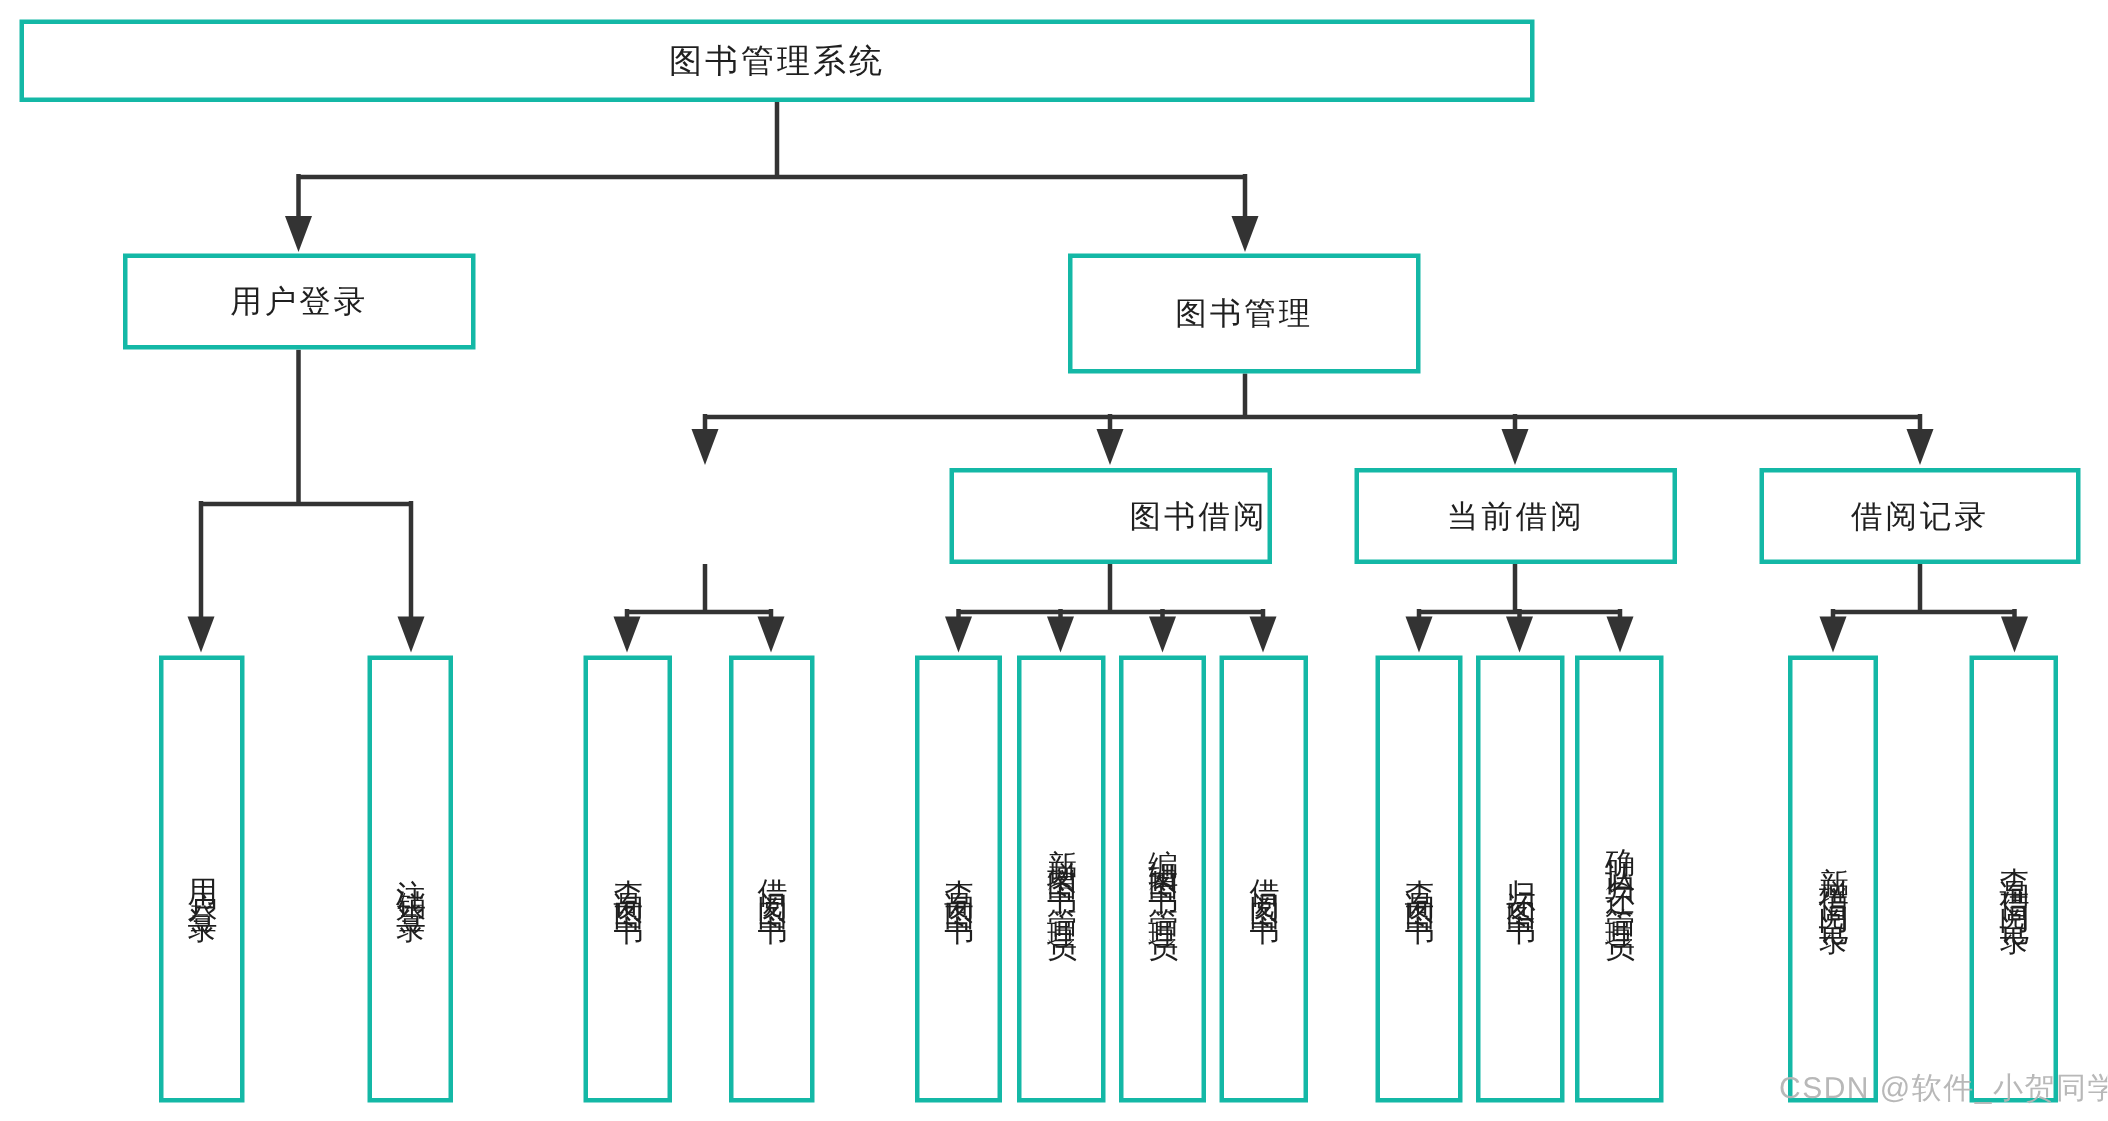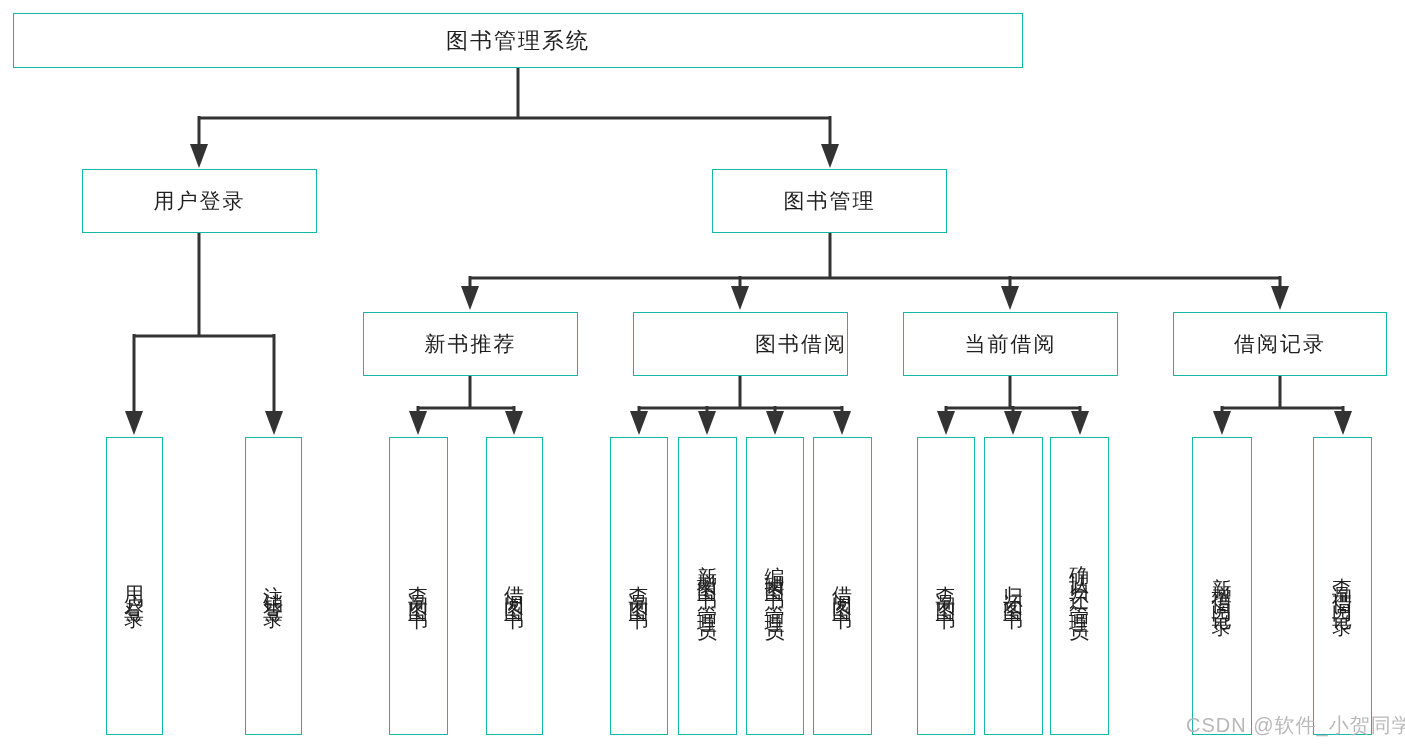--- a/index.html
+++ b/index.html
@@ -18,21 +18,21 @@
   .edges {
     position: absolute;
     left: 0;
     top: 0;
     width: 1405px;
     height: 747px;
   }
   .node {
     position: absolute;
     box-sizing: border-box;
-    border: 1px solid #14b8a6;
+    border: 3px solid #14b8a6;
     background: #ffffff;
     display: flex;
     align-items: center;
     justify-content: center;
     color: #1f1f1f;
     z-index: 2;
   }
   .node.h {
     font-size: 21px;
     letter-spacing: 2px;
@@ -111,27 +111,24 @@
     </g>
   </svg>
 
   <div class="node h root" style="left:13px; top:13px; width:1010px; height:55px;">
     <span class="lbl">图书管理系统</span>
   </div>
 
   <div class="node h" style="left:82px; top:169px; width:235px; height:64px;">
     <span class="lbl">用户登录</span>
   </div>
-  <div class="node h" style="left:712px; top:169px; width:235px; height:64px;">
+  <div class="node h" style="left:712px; top:169px; width:235px; height:80px;">
     <span class="lbl">图书管理</span>
   </div>
 
-  <div class="node h" style="left:363px; top:312px; width:215px; height:64px;">
-    <span class="lbl">新书推荐</span>
-  </div>
   <div class="node h" style="left:633px; top:312px; width:215px; height:64px;justify-content:flex-end;">
     <span class="lbl">图书借阅</span>
   </div>
   <div class="node h" style="left:903px; top:312px; width:215px; height:64px;">
     <span class="lbl">当前借阅</span>
   </div>
   <div class="node h" style="left:1173px; top:312px; width:214px; height:64px;">
     <span class="lbl">借阅记录</span>
   </div>
 

